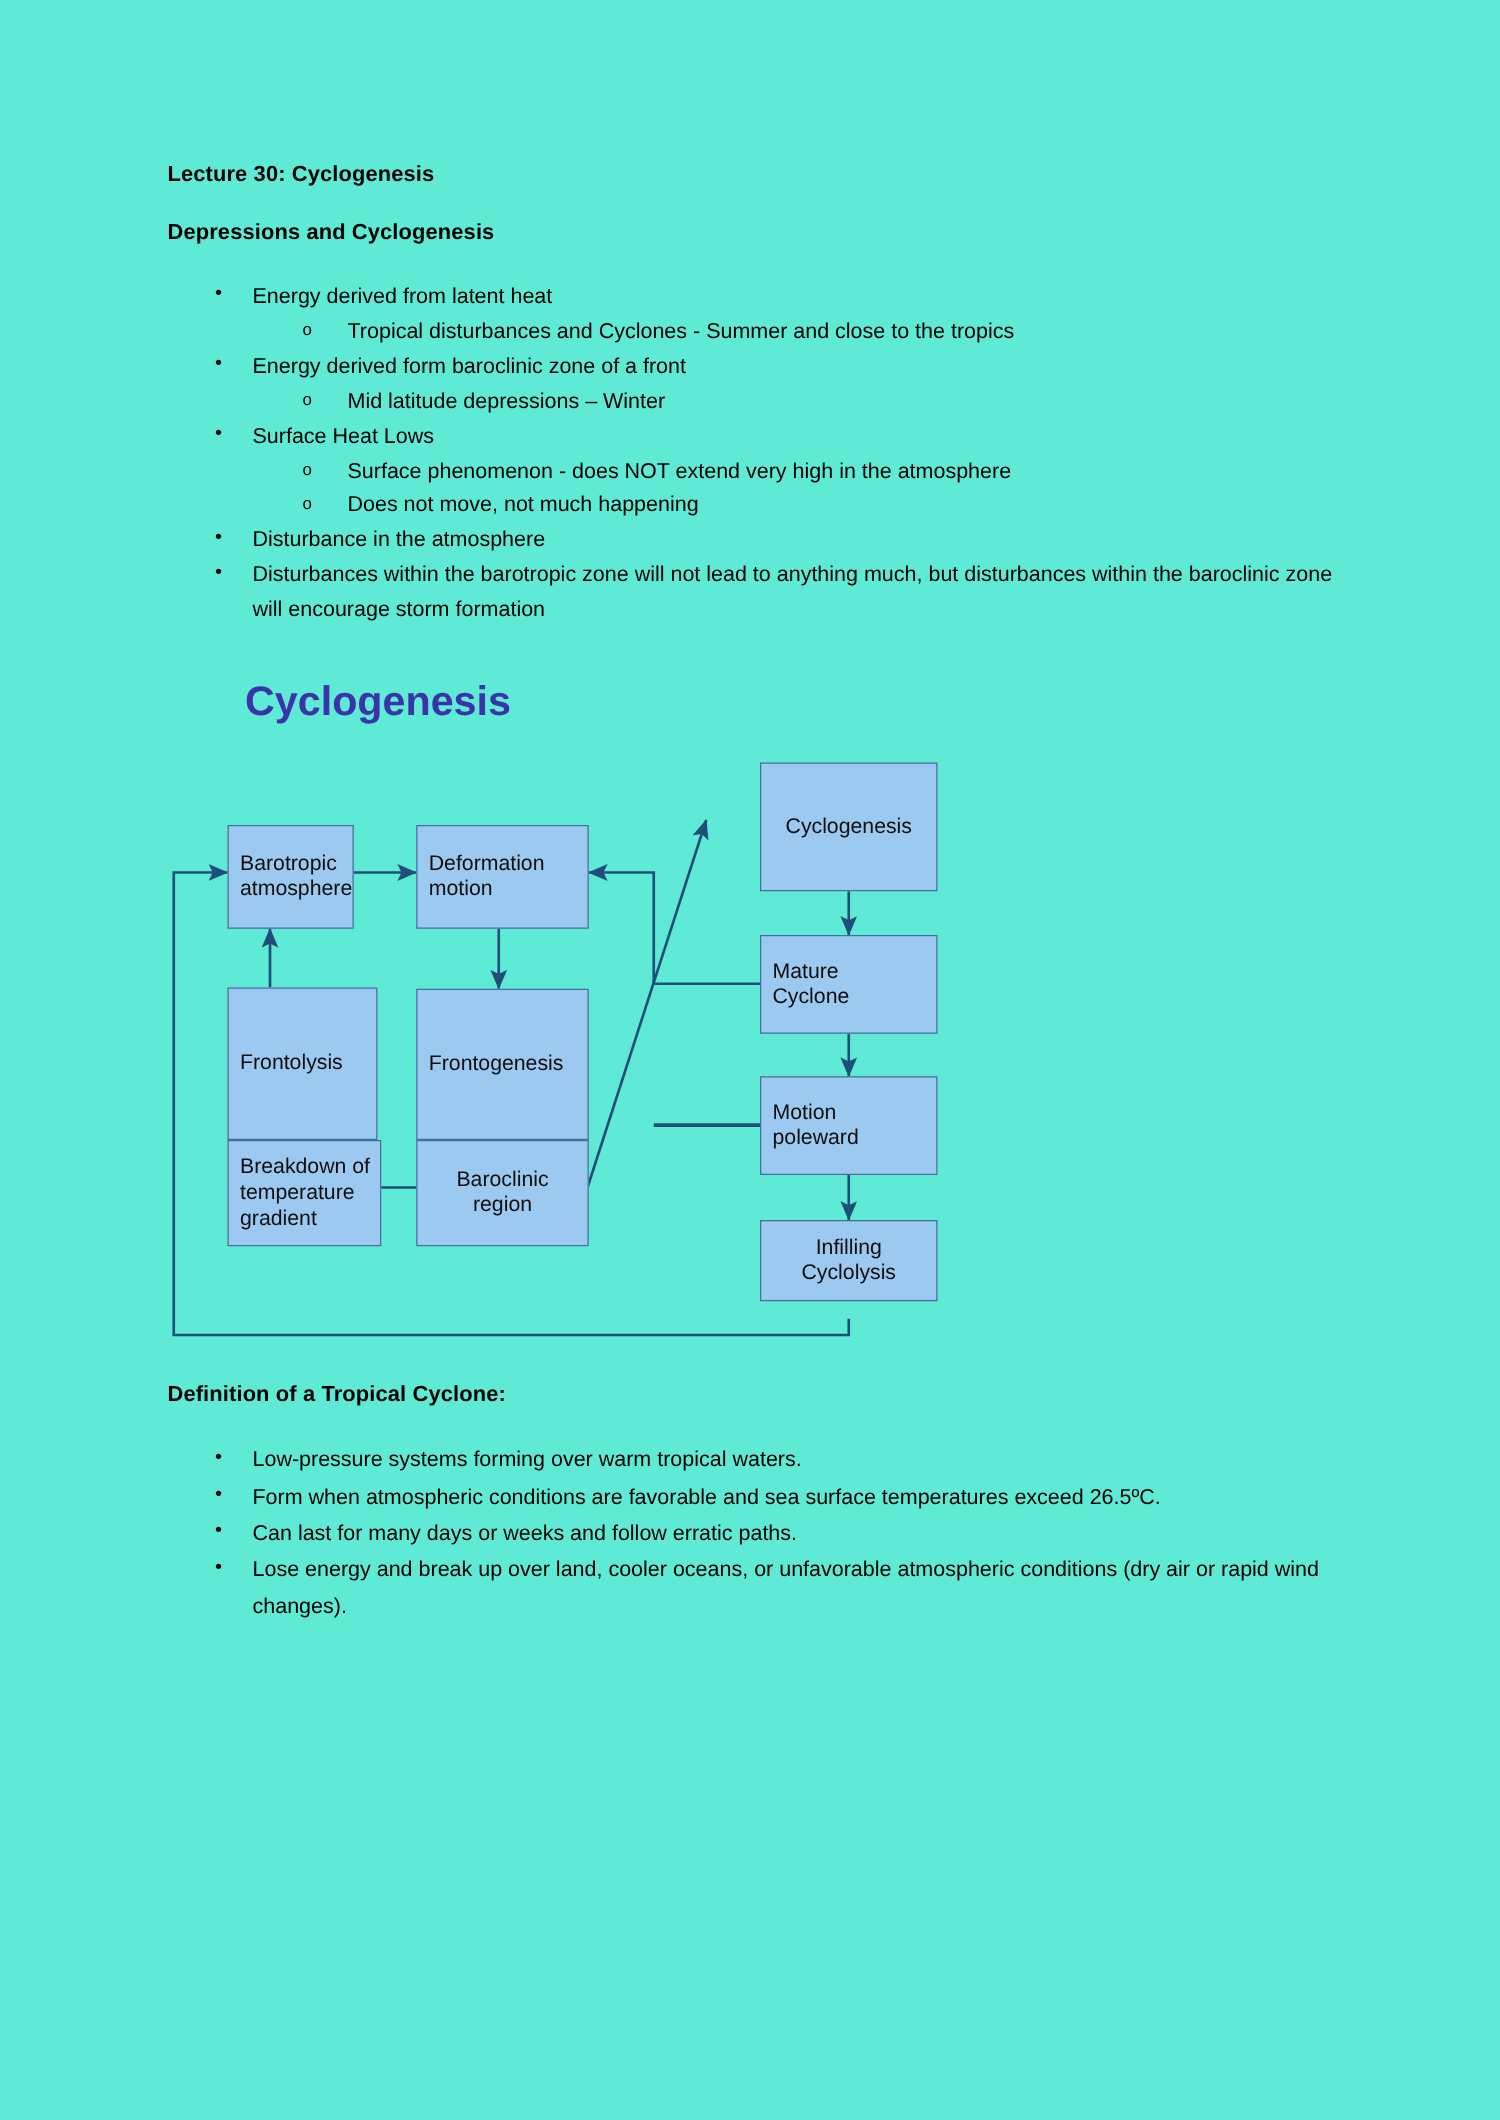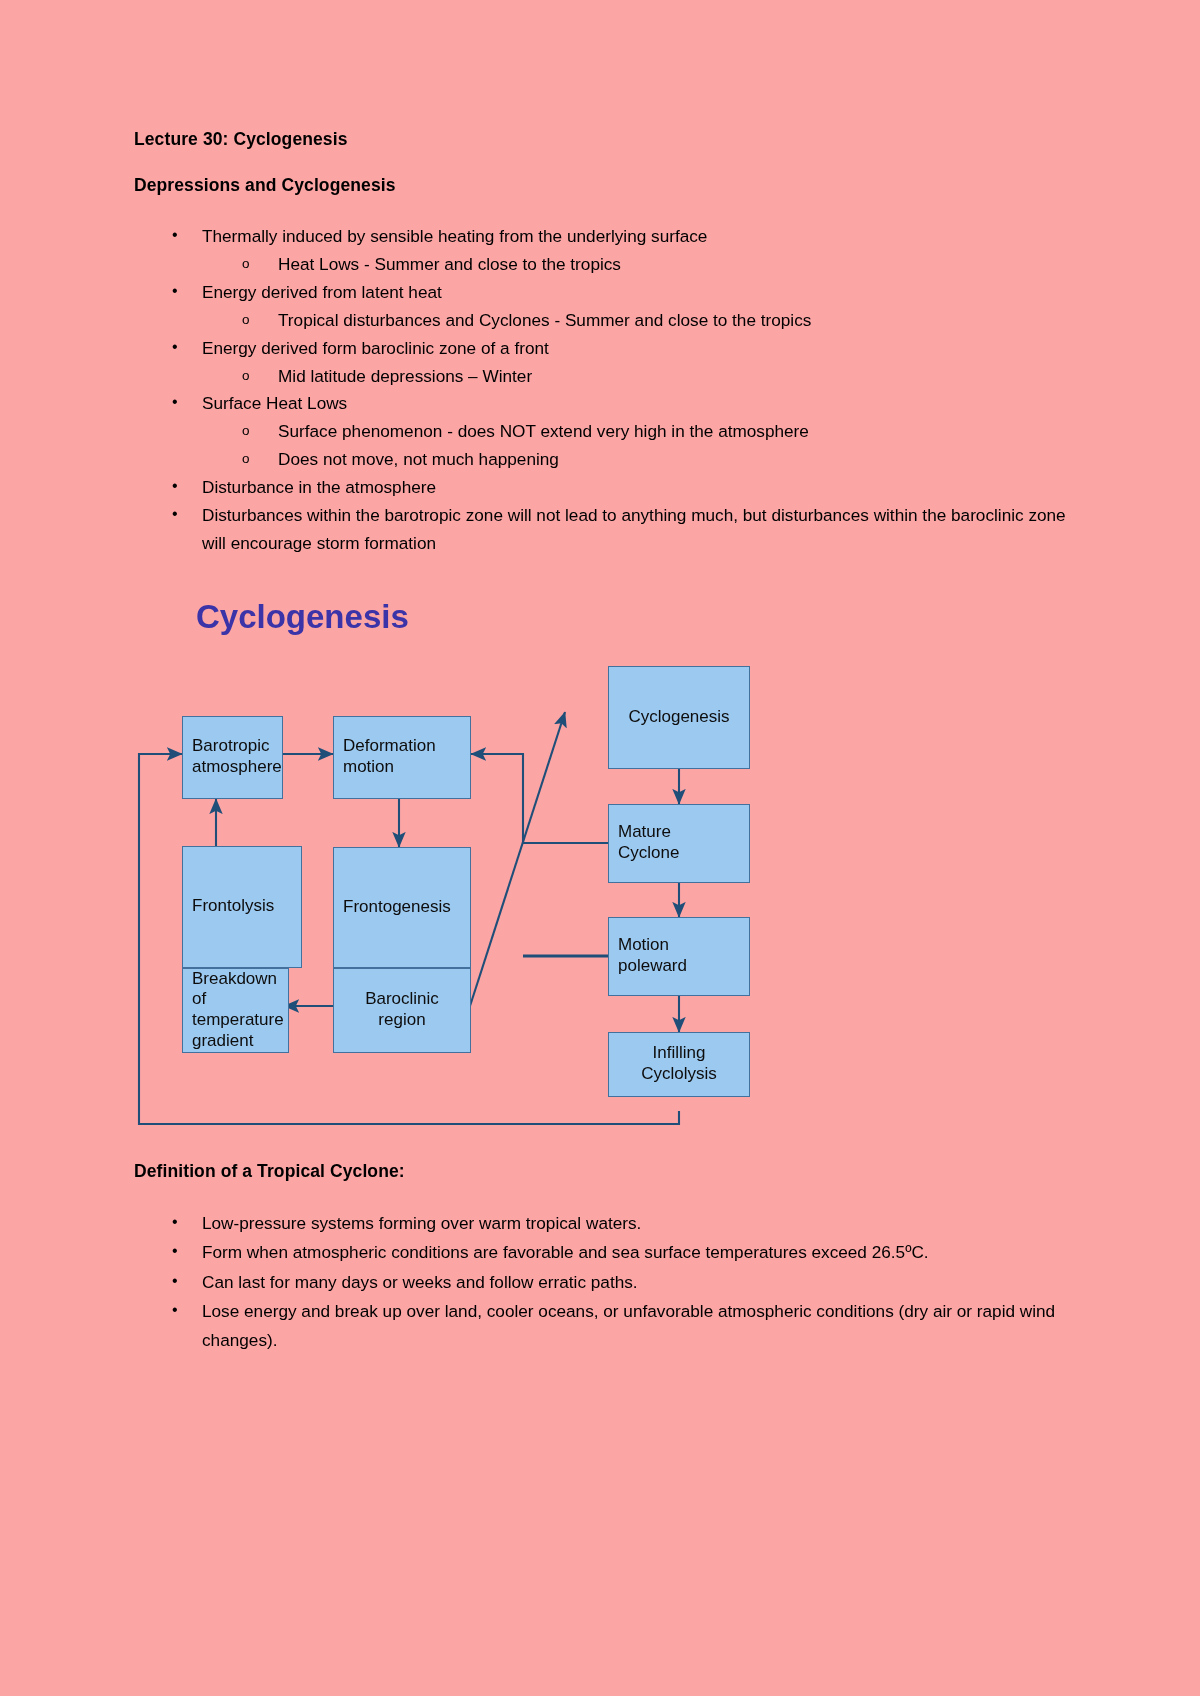--- a/index.html
+++ b/index.html
@@ -13,21 +13,21 @@
     position: relative;
     font-family: "Liberation Sans", sans-serif;
     color: #000000;
     overflow: hidden;
   }
   .page {
     position: absolute;
     left: 0; top: 0;
     width: 1200px;
     height: 1696px;
-    background: #fca5a5;
+    background: #5eead4;
   }
   .content {
     position: absolute;
     left: 134px;
     top: 128px;
     width: 932px;
   }
 
   
   .doc-title, .section-head {
@@ -140,26 +140,20 @@
 <body>
 
 <div class="page">
   <div class="content">
 
     <div class="doc-title">Lecture 30: Cyclogenesis</div>
     <div class="section-head">Depressions and Cyclogenesis</div>
 
     <ul class="bl">
       <li>
-        <span>Thermally induced by sensible heating from the underlying surface</span>
-        <ul class="sub">
-          <li><span>Heat Lows - Summer and close to the tropics</span></li>
-        </ul>
-      </li>
-      <li>
         <span>Energy derived from latent heat</span>
         <ul class="sub">
           <li><span>Tropical disturbances and Cyclones - Summer and close to the tropics</span></li>
         </ul>
       </li>
       <li>
         <span>Energy derived form baroclinic zone of a front</span>
         <ul class="sub">
           <li><span>Mid latitude depressions – Winter</span></li>
         </ul>
@@ -226,21 +220,21 @@
             <span>atmosphere</span>
           </span>
         </div>
 
         <div class="dbox" style="left:48px; top:192px; width:120px; height:122px;">
           <span>
             <span>Frontolysis</span>
           </span>
         </div>
 
-        <div class="dbox" style="left:48px; top:314px; width:107px; height:85px;">
+        <div class="dbox" style="left:48px; top:314px; width:123px; height:85px;">
           <span>
             <span>Breakdown of</span>
             <span>temperature</span>
             <span>gradient</span>
           </span>
         </div>
 
         <div class="dbox" style="left:199px; top:62px; width:138px; height:83px;">
           <span>
             <span>Deformation</span>

